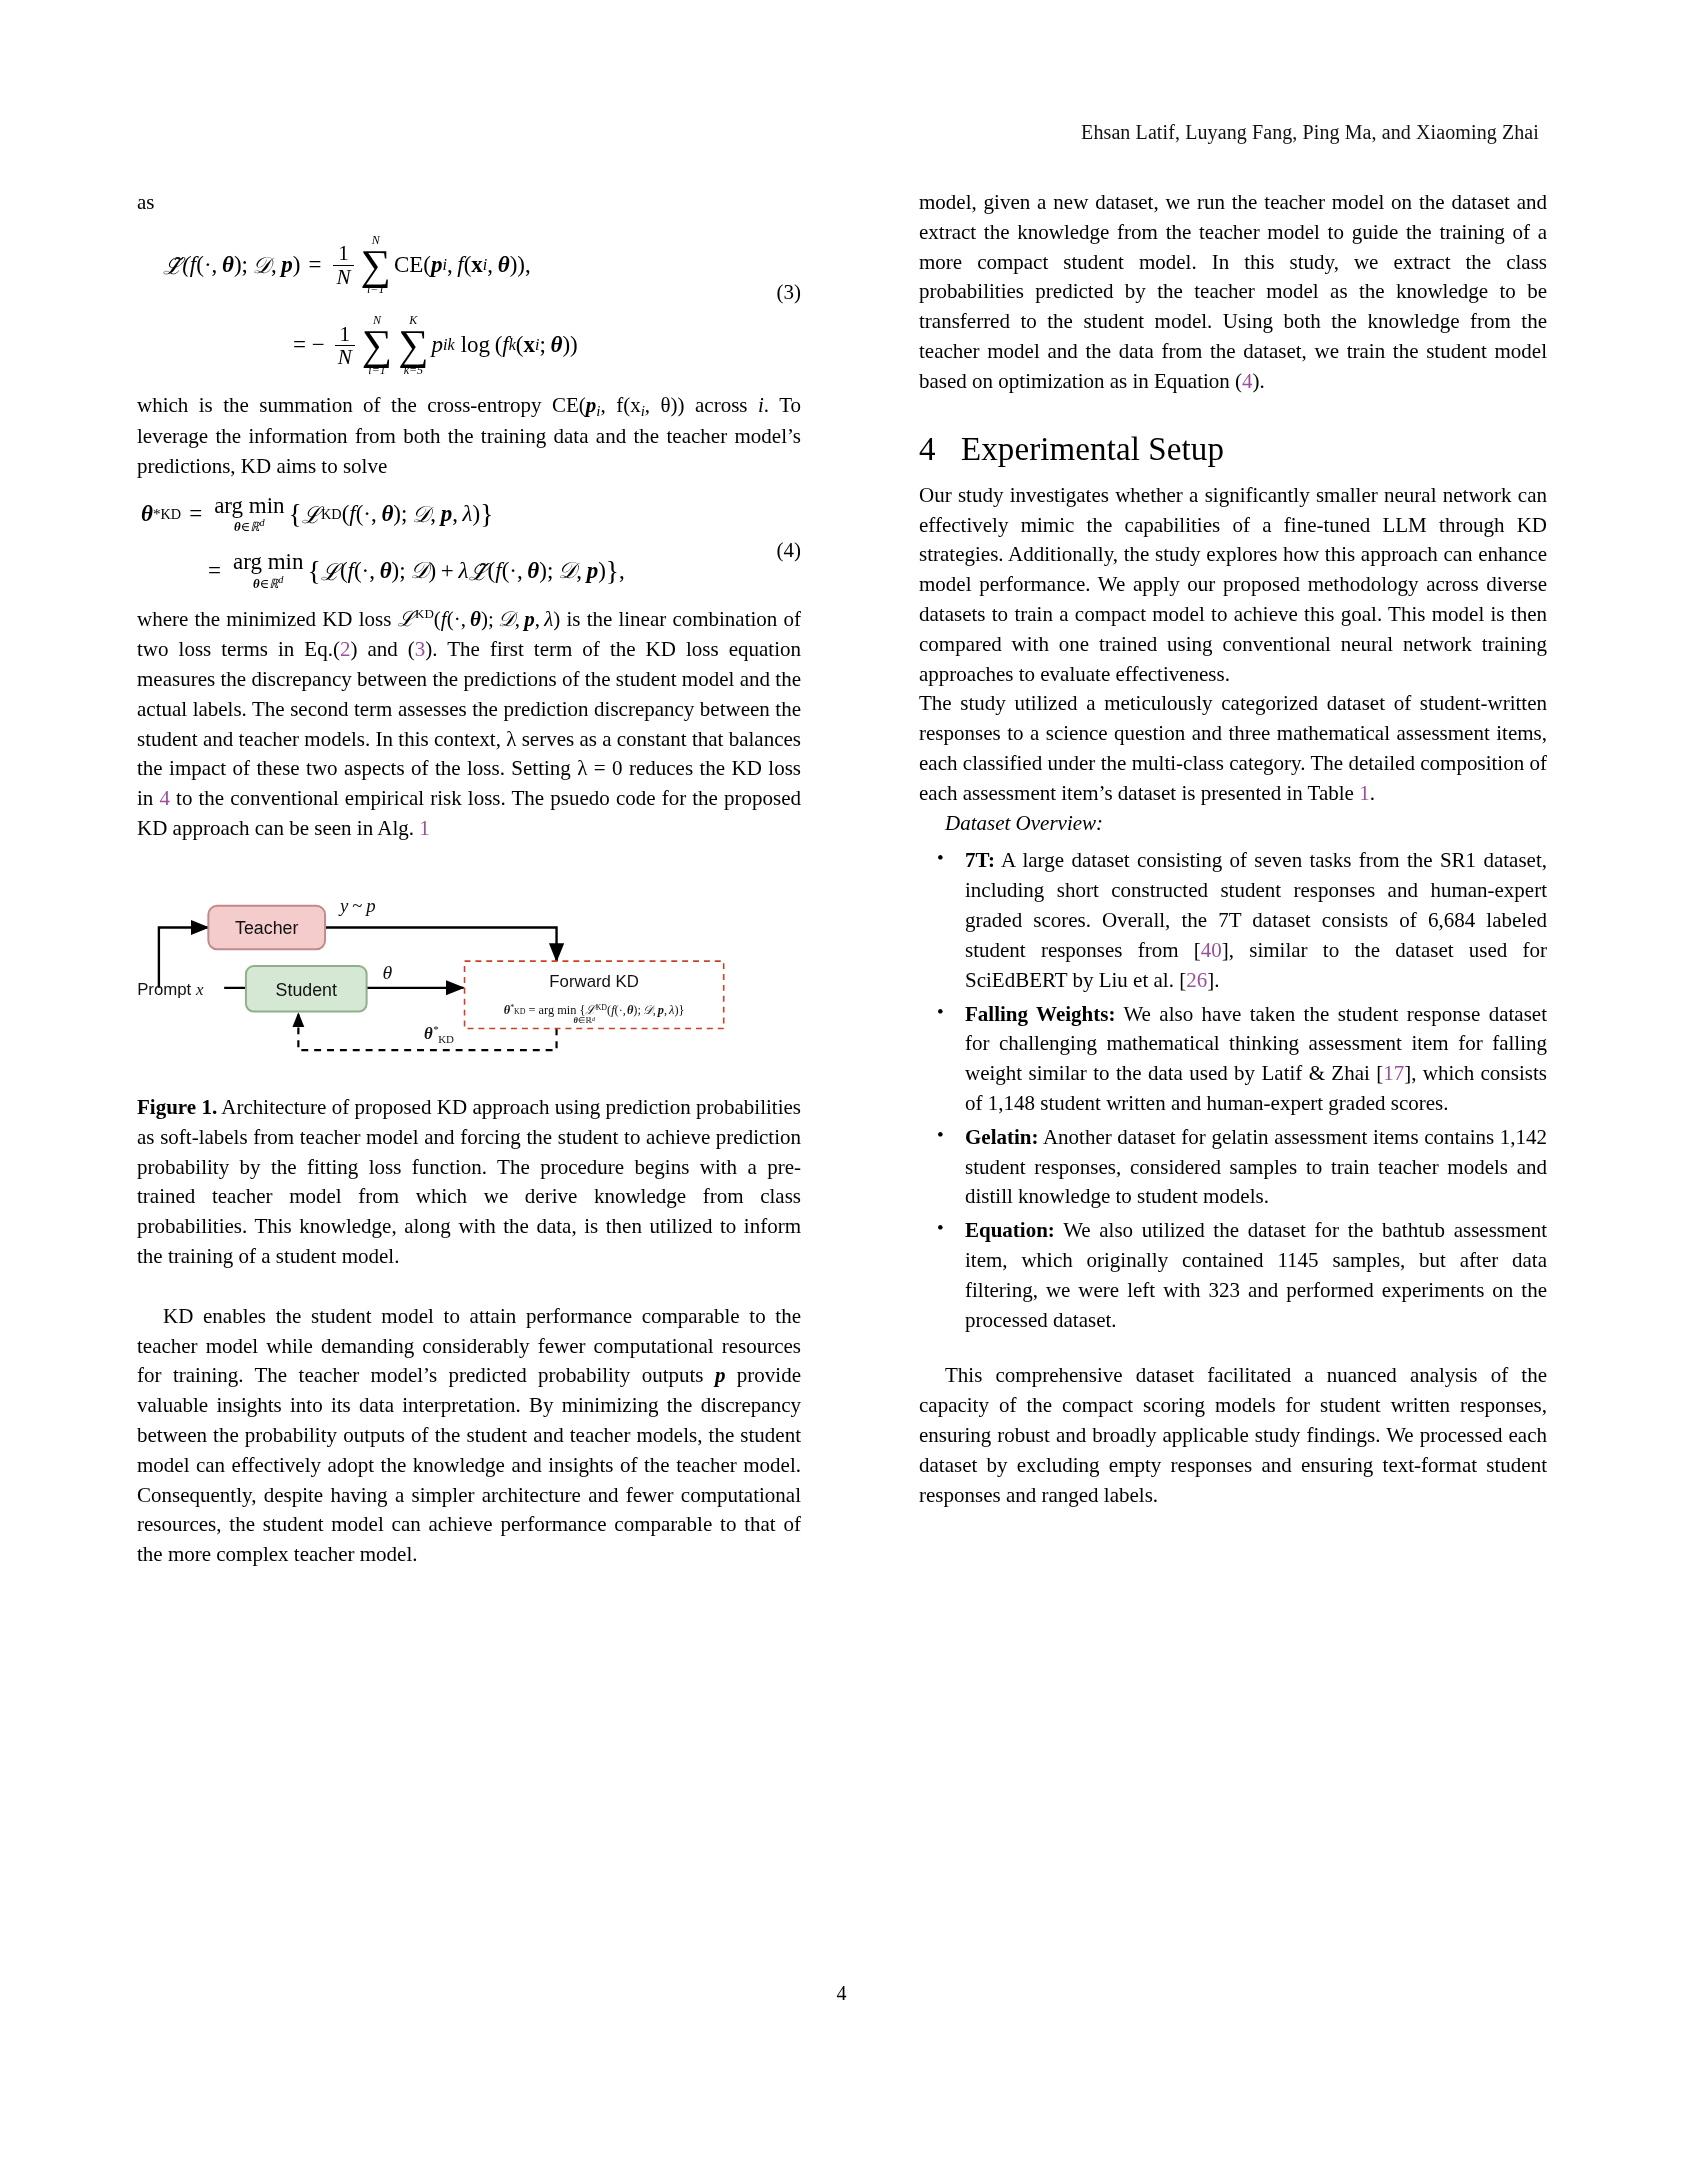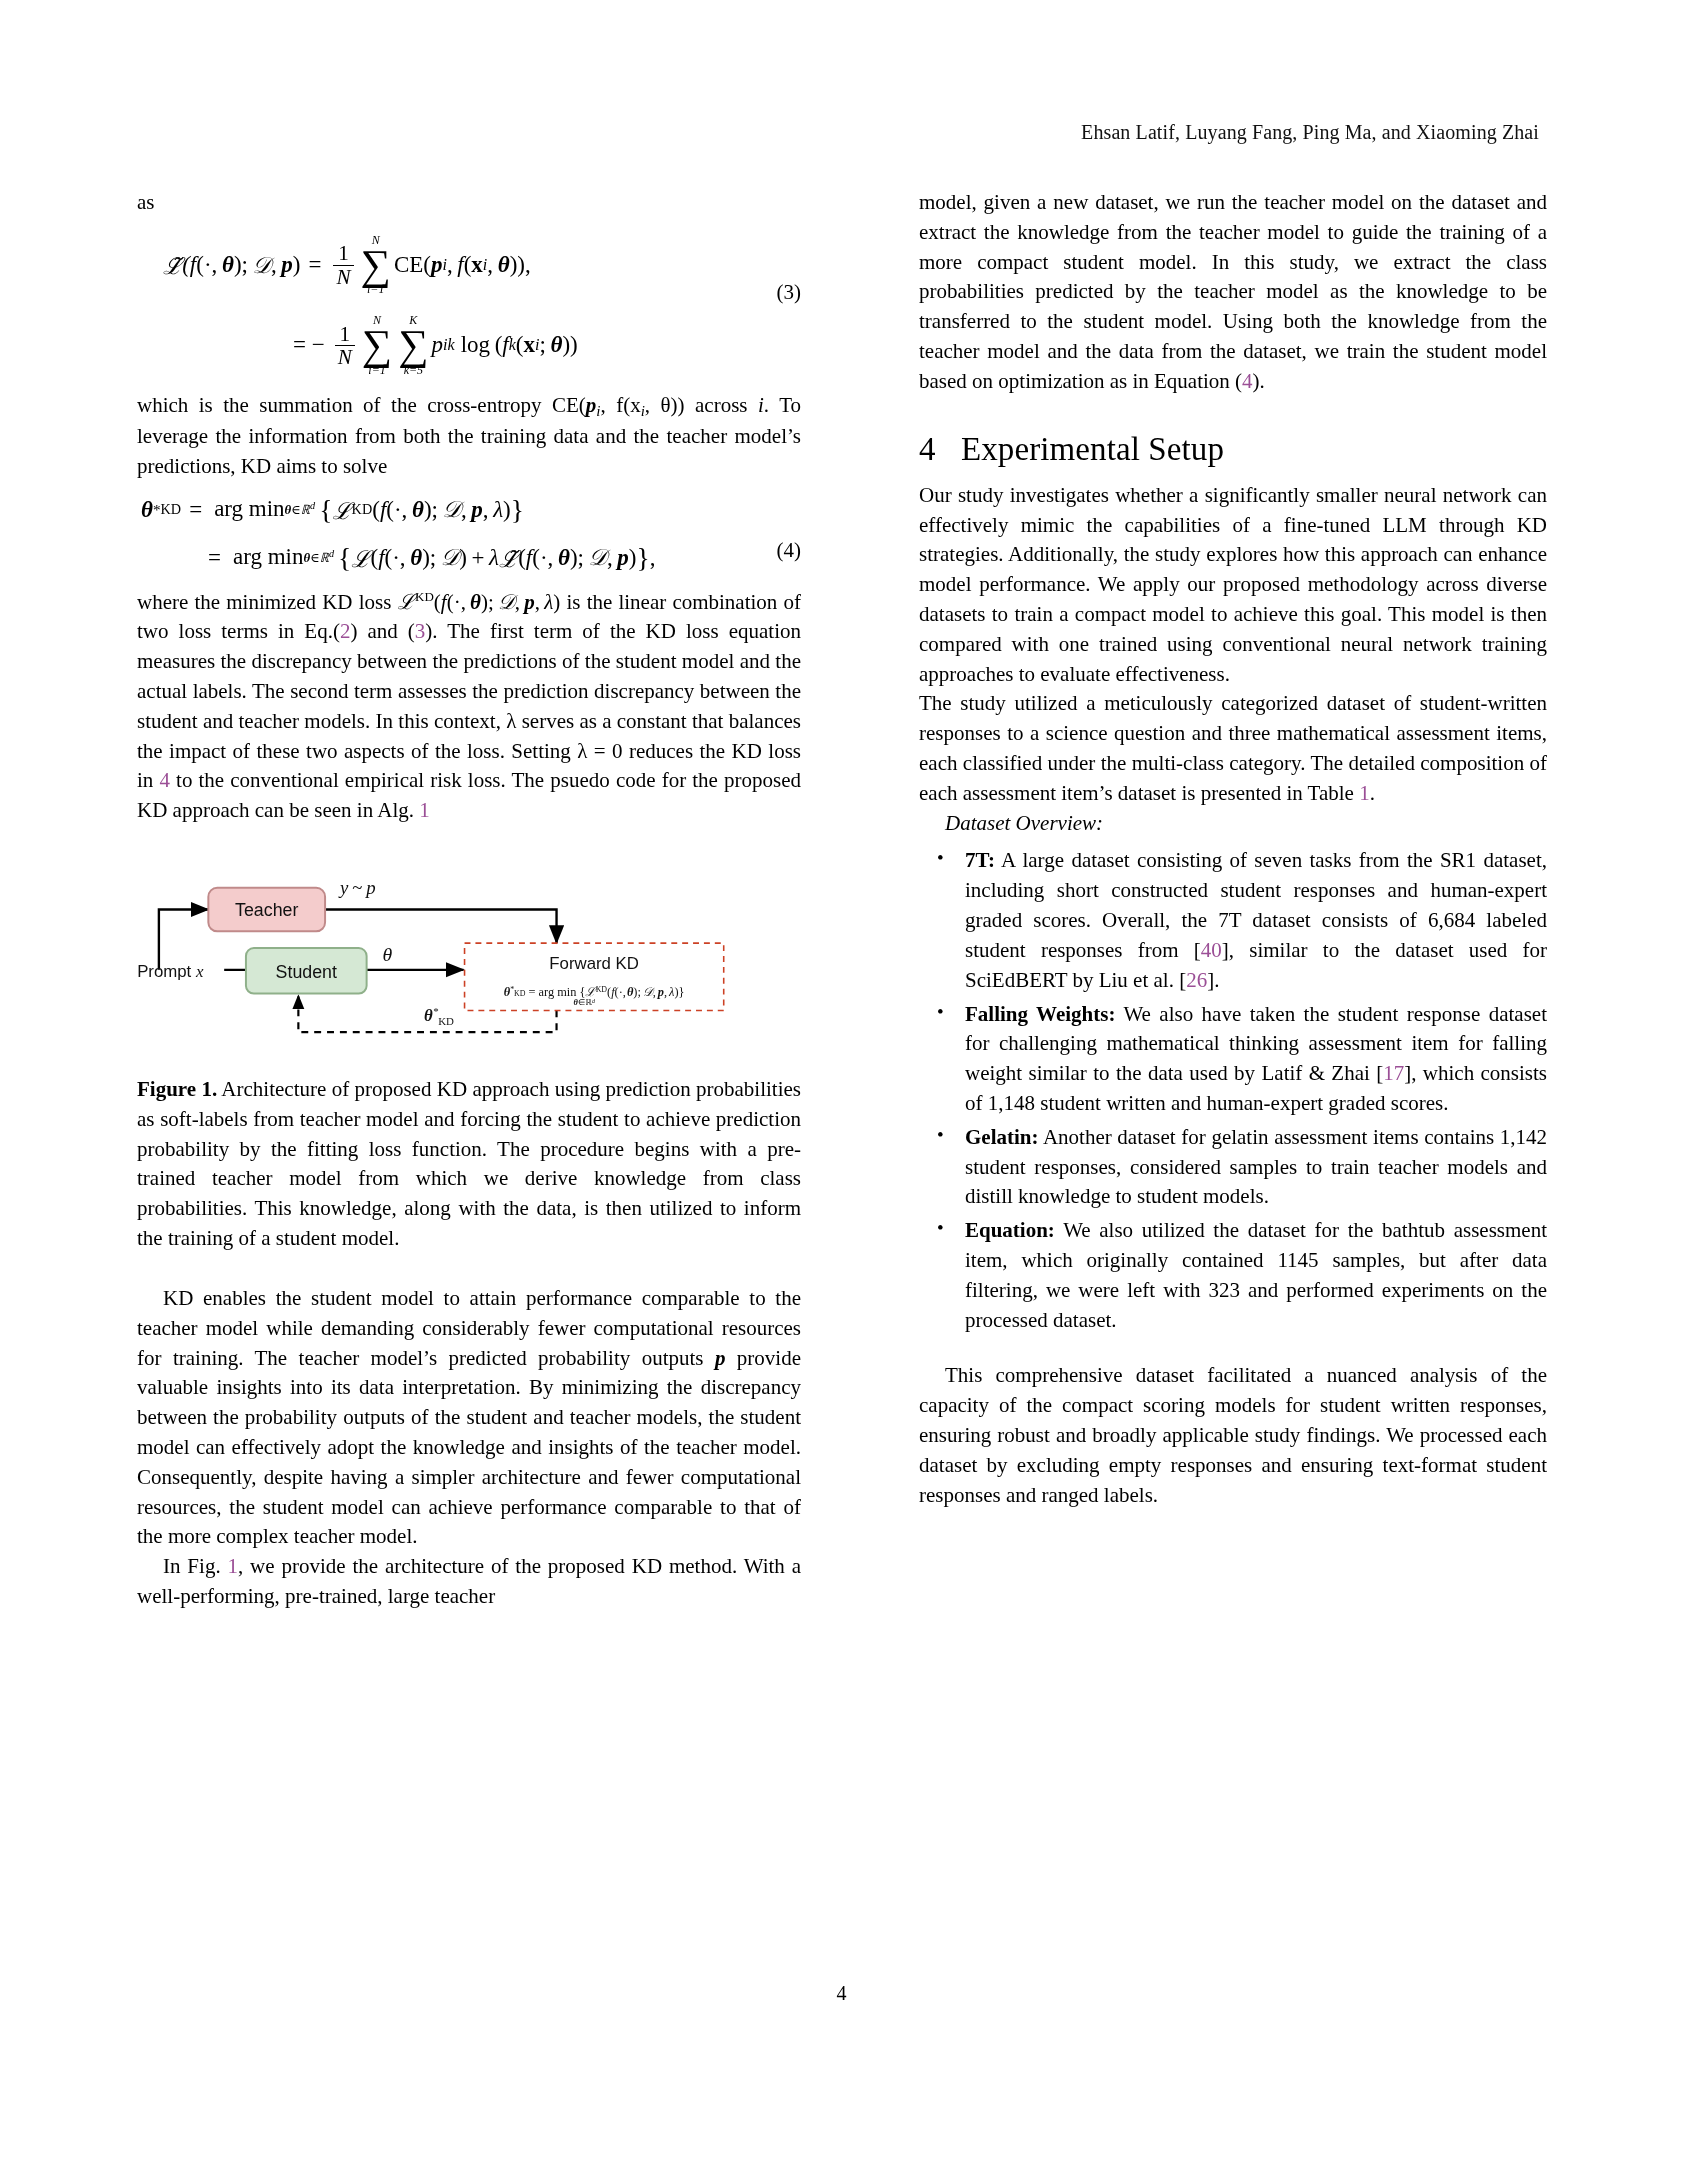--- a/index.html
+++ b/index.html
@@ -98,21 +98,21 @@
     display: inline-flex;
     flex-direction: column;
     align-items: center;
     margin: 0 3px;
     line-height: 1;
   }
   .bigsum .lim { font-size: 0.52em; font-style: italic; line-height: 1.1; }
   .bigsum .sym { font-size: 1.85em; font-style: normal; line-height: 0.85; }
   .argmin {
     display: inline-flex;
-    flex-direction: row;
+    flex-direction: column;
     align-items: center;
     margin: 0 4px;
     line-height: 1.05;
   }
   .argmin .top { font-style: normal; }
   .argmin .bot { font-size: 0.56em; }
   sup.star { font-size: 0.66em; }
   sub.kd { font-size: 0.62em; font-style: normal; }
   sup.kdsup { font-size: 0.62em; font-style: normal; }
   .script { font-family: "DejaVu Serif", serif; font-style: italic; }
@@ -363,21 +363,20 @@
               <tspan font-style="italic" font-weight="bold">θ</tspan><tspan>∈ℝ</tspan><tspan font-size="6" dy="-2" font-style="italic">d</tspan>
             </text>
           </svg>
         </div>
 
         <p class="figcaption"><span class="bf">Figure 1.</span><span> Architecture of proposed KD approach using prediction probabilities as soft-labels from teacher model and forcing the student to achieve prediction probability by the fitting loss function. The procedure begins with a pre-trained teacher model from which we derive knowledge from class probabilities. This knowledge, along with the data, is then utilized to inform the training of a student model.</span></p>
       </div>
 
       <p class="indent" style="margin-top:30px;"><span>KD enables the student model to attain performance comparable to the teacher model while demanding considerably fewer computational resources for training. The teacher model’s predicted probability outputs </span><span class="math"><b>p</b></span><span> provide valuable insights into its data interpretation. By minimizing the discrepancy between the probability outputs of the student and teacher models, the student model can effectively adopt the knowledge and insights of the teacher model. Consequently, despite having a simpler architecture and fewer computational resources, the student model can achieve performance comparable to that of the more complex teacher model.</span></p>
 
-      <p class="indent"><span>In Fig. </span><span class="cite">1</span><span>, we provide the architecture of the proposed KD method. With a well-performing, pre-trained, large teacher</span></p>
     </div>
 
     <div class="col">
 
       <p class="tight noindent"><span>model, given a new dataset, we run the teacher model on the dataset and extract the knowledge from the teacher model to guide the training of a more compact student model. In this study, we extract the class probabilities predicted by the teacher model as the knowledge to be transferred to the student model. Using both the knowledge from the teacher model and the data from the dataset, we train the student model based on optimization as in Equation (</span><span class="cite">4</span><span>).</span></p>
 
       <h2 class="section"><span class="num">4</span><span>Experimental Setup</span></h2>
 
       <p class="tight noindent">Our study investigates whether a significantly smaller neural network can effectively mimic the capabilities of a fine-tuned LLM through KD strategies. Additionally, the study explores how this approach can enhance model performance. We apply our proposed methodology across diverse datasets to train a compact model to achieve this goal. This model is then compared with one trained using conventional neural network training approaches to evaluate effectiveness.</p>
 

